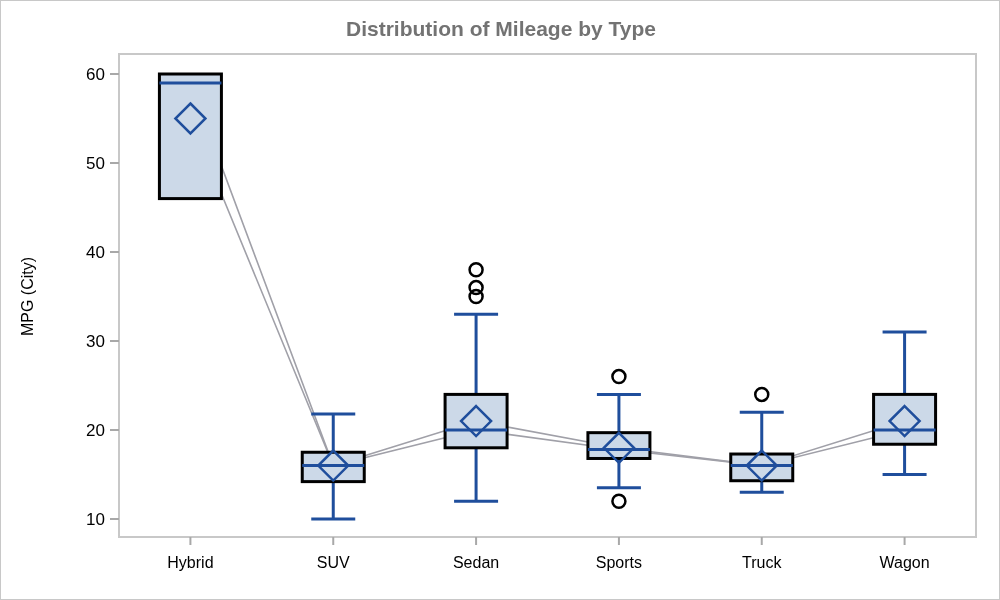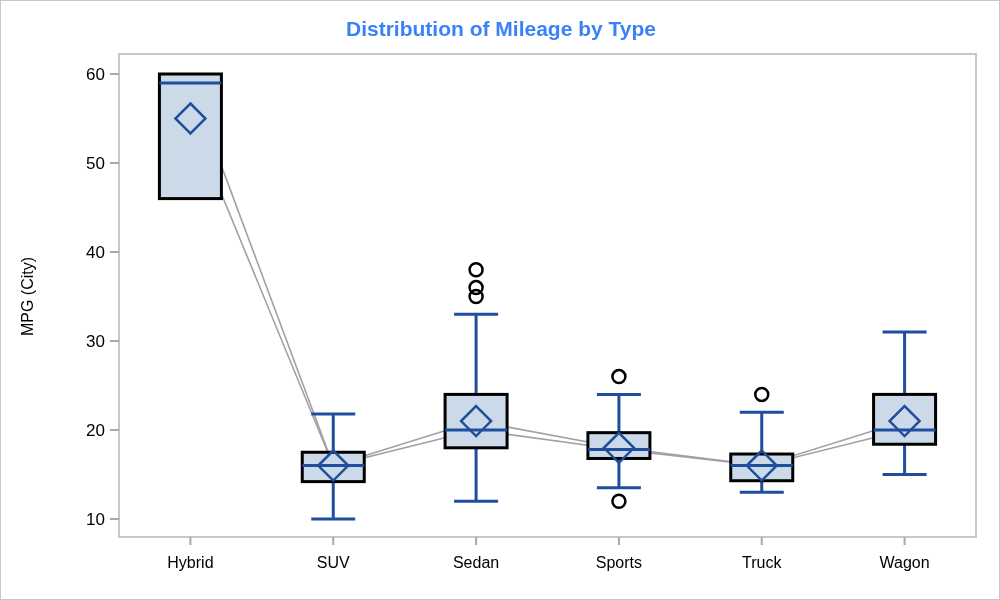--- a/index.html
+++ b/index.html
@@ -15,21 +15,21 @@
     box-sizing:border-box;
     border:1px solid #c8c8c8;
     background:#ffffff;
   }
   #chart-title{
     position:absolute;
     top:16px;left:0;width:1000px;
     text-align:center;
     font-size:21px;
     font-weight:bold;
-    color:#3b82f6;
+    color:#737373;
     letter-spacing:0px;
   }
   #plot-svg{
     position:absolute;
     top:0;left:0;
   }
   .axis-label{
     font-size:16px;
     fill:#000000;
     font-family:"Liberation Sans", sans-serif;

